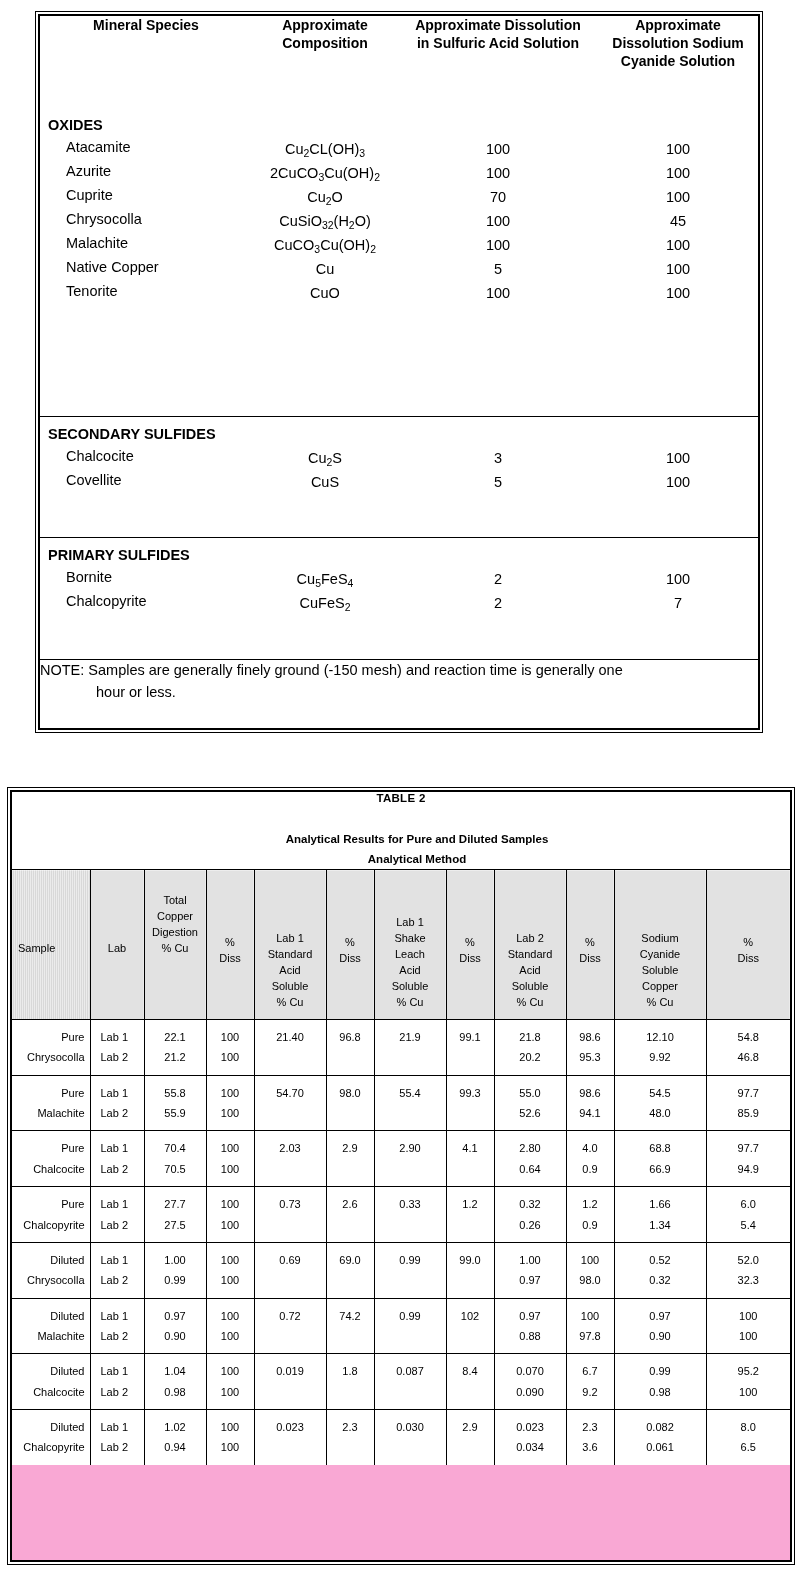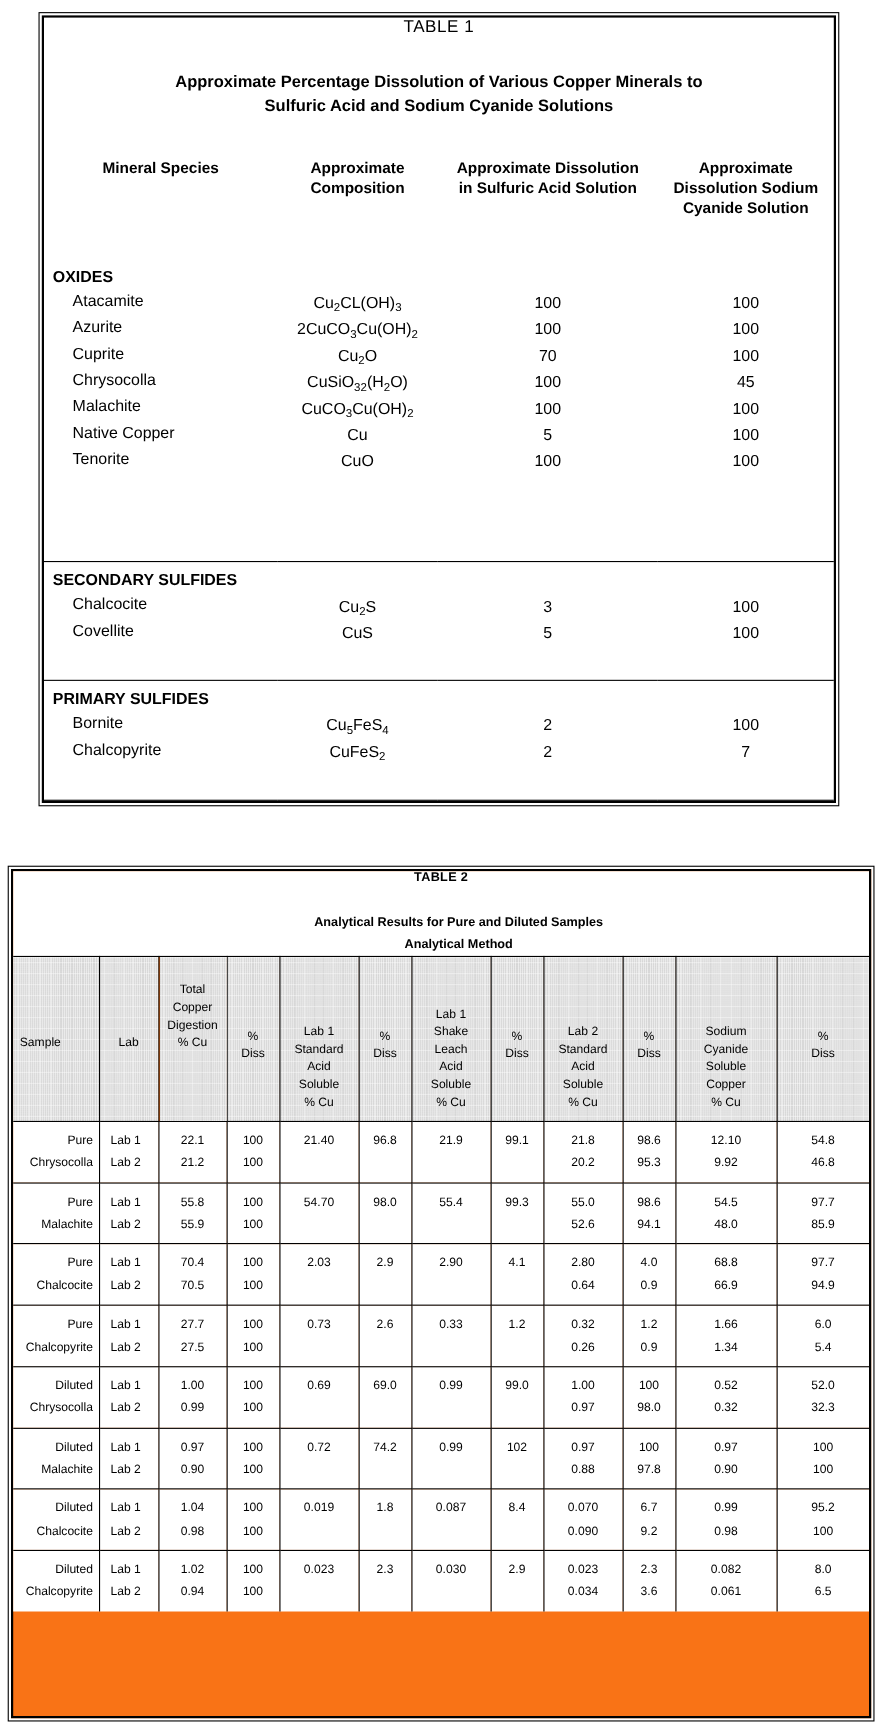--- a/index.html
+++ b/index.html
@@ -121,21 +121,21 @@
   .t2-frame {
     position: absolute;
     left: 10px;
     top: 790px;
     width: 782px;
     height: 772px;
     border: 2px solid #000;
     outline: 1px solid #000;
     outline-offset: 2px;
     box-sizing: border-box;
-    background: #f97316;
+    background: #f9a8d4;
   }
   table.t2 {
     width: 100%;
     border-collapse: collapse;
     table-layout: fixed;
     font-size: 11px;
   }
   .t2-title-cell {
     text-align: center;
     padding: 38px 6px 20px 6px;
@@ -207,29 +207,20 @@
 
   <div class="t1-frame">
     <table class="t1">
       <colgroup>
         <col class="col-species">
           <col class="col-comp">
           <col class="col-acid">
           <col class="col-cn">
       </colgroup>
       <tbody>
-        <tr>
-          <td class="t1-title-cell" colspan="4">
-            <div class="t1-title-main">TABLE 1</div>
-            <div class="t1-title-sub">
-              <div>Approximate Percentage Dissolution of Various Copper Minerals to</div>
-              <div>Sulfuric Acid and Sodium Cyanide Solutions</div>
-            </div>
-          </td>
-        </tr>
 
         <tr class="t1-head">
           <td>
             <div>Mineral Species</div>
           </td>
           <td>
             <div>Approximate</div>
             <div>Composition</div>
           </td>
           <td>
@@ -325,20 +316,26 @@
             <div class="t1-cell-center">2</div>
             <div class="t1-cell-center">2</div>
           </td>
           <td>
             <div class="spacer-head"></div>
             <div class="t1-cell-center">100</div>
             <div class="t1-cell-center">7</div>
           </td>
         </tr>
 
+        <tr>
+          <td class="t1-note" colspan="4">
+            <span>NOTE:  Samples are generally finely ground (-150 mesh) and reaction time is generally one</span>
+            <span class="note-ind">hour or less.</span>
+          </td>
+        </tr>
       </tbody>
     </table>
   </div>
 
   <div class="t2-frame">
     <table class="t2">
       <colgroup>
         <col class="c-sample">
           <col class="c-lab">
           <col class="c-tot">

